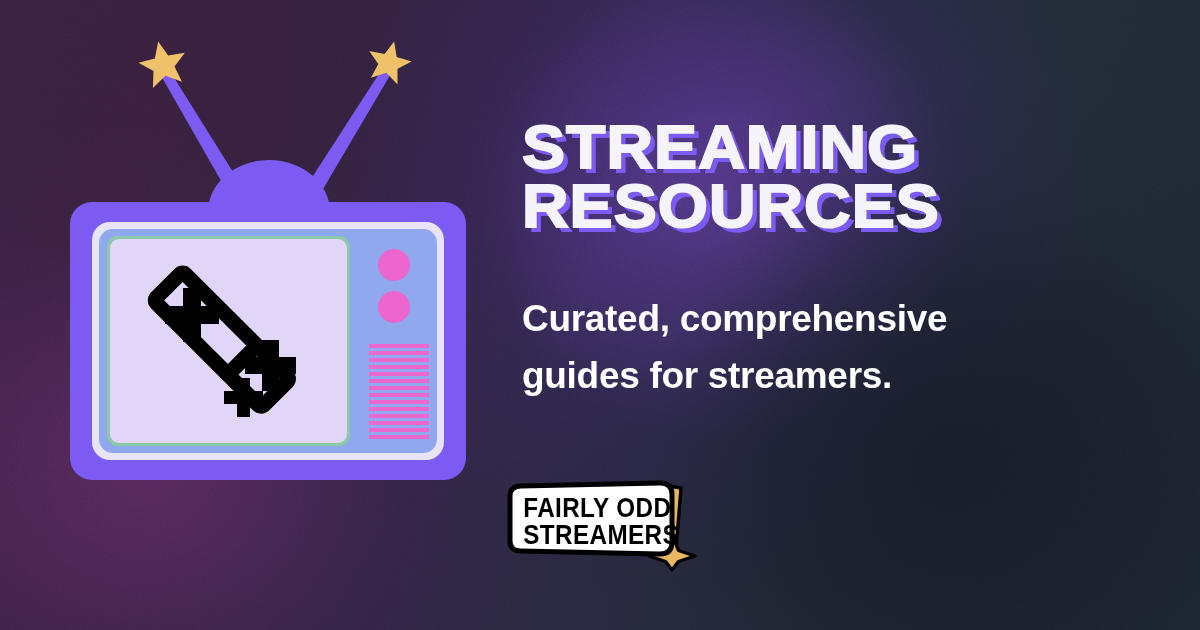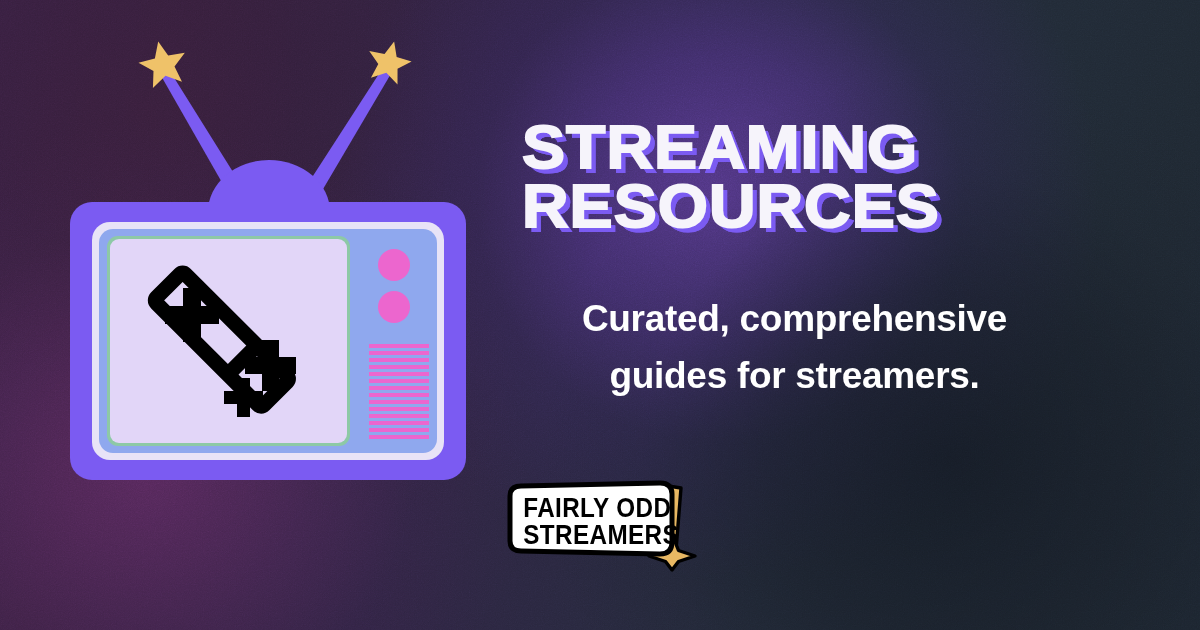--- a/index.html
+++ b/index.html
@@ -125,21 +125,20 @@
   #subhead {
     margin: 0;
     padding-top: 54px;
     font-family: "Liberation Sans", sans-serif;
     font-size: 37px;
     line-height: 1.55;
     font-weight: 700;
     color: #ffffff;
     letter-spacing: -0.3px;
     max-width: 545px;
-    text-align: center;
   }
 
   
   #logo-badge {
     position: absolute;
     left: 500px;
     top: 478px;
     width: 210px;
     height: 96px;
   }

